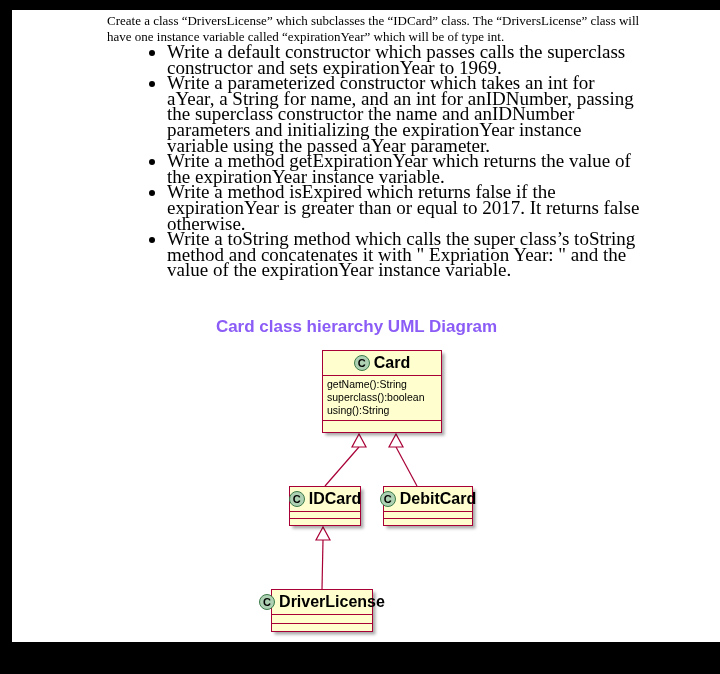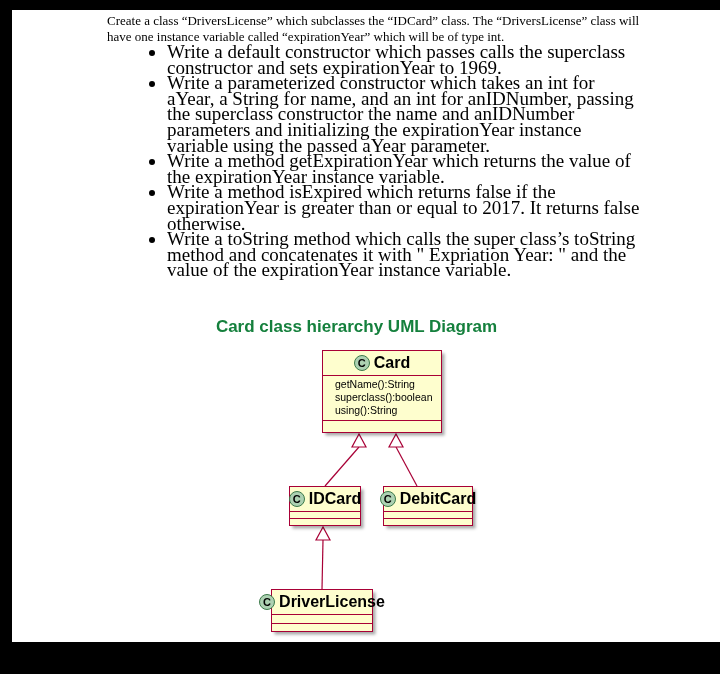--- a/index.html
+++ b/index.html
@@ -21,21 +21,21 @@
   }
   .bullets {
     position:absolute; left:140px; top:34px; width:489px;
     padding-left:15px; list-style:disc outside;
   }
   .bullets li { font-size:19px; line-height:15.6px; }
   
   .diagram-title {
     position:absolute; left:0; top:307px; width:689px;
     text-align:center; font-family:"Liberation Sans", sans-serif;
-    font-size:17px; font-weight:600; color:#15803d;
+    font-size:17px; font-weight:600; color:#8b5cf6;
   }
   
   .edges { position:absolute; left:0; top:0; width:720px; height:632px; pointer-events:none; }
   .cls {
     position:absolute; display:flex; flex-direction:column;
     background:#FEFECE; border:1.5px solid #A80036;
     box-shadow:2.5px 2.5px 3px rgba(0,0,0,0.35);
     font-family:"Liberation Sans", sans-serif;
   }
   .cls-header {
@@ -43,21 +43,21 @@
     padding:0 3px; flex:0 0 auto;
   }
   .circle {
     width:16px; height:16px; border-radius:50%;
     background:#ADD1B2; border:1px solid #3C7A4A;
     display:flex; align-items:center; justify-content:center;
     font-size:11px; font-weight:bold; color:#000; flex:0 0 auto;
   }
   .cls-name { font-size:16px; font-weight:bold; white-space:nowrap; }
   .members {
-    border-top:1px solid #A80036; padding:2px 12px 3px;
+    border-top:1px solid #A80036; padding:2px 4px 3px;
     font-size:10.5px; line-height:13px; flex:0 0 auto;
   }
   .strip { border-top:1px solid #A80036; flex:1 1 auto; }
   .c-card         { left:310px; top:340px; width:120px; height:83px; }
   .c-idcard       { left:277px; top:476px; width:72px;  height:40px; }
   .c-debitcard    { left:371px; top:476px; width:90px;  height:40px; }
   .c-driverlicense{ left:259px; top:579px; width:102px; height:43px; }
 </style>
 </head>
 <body>

